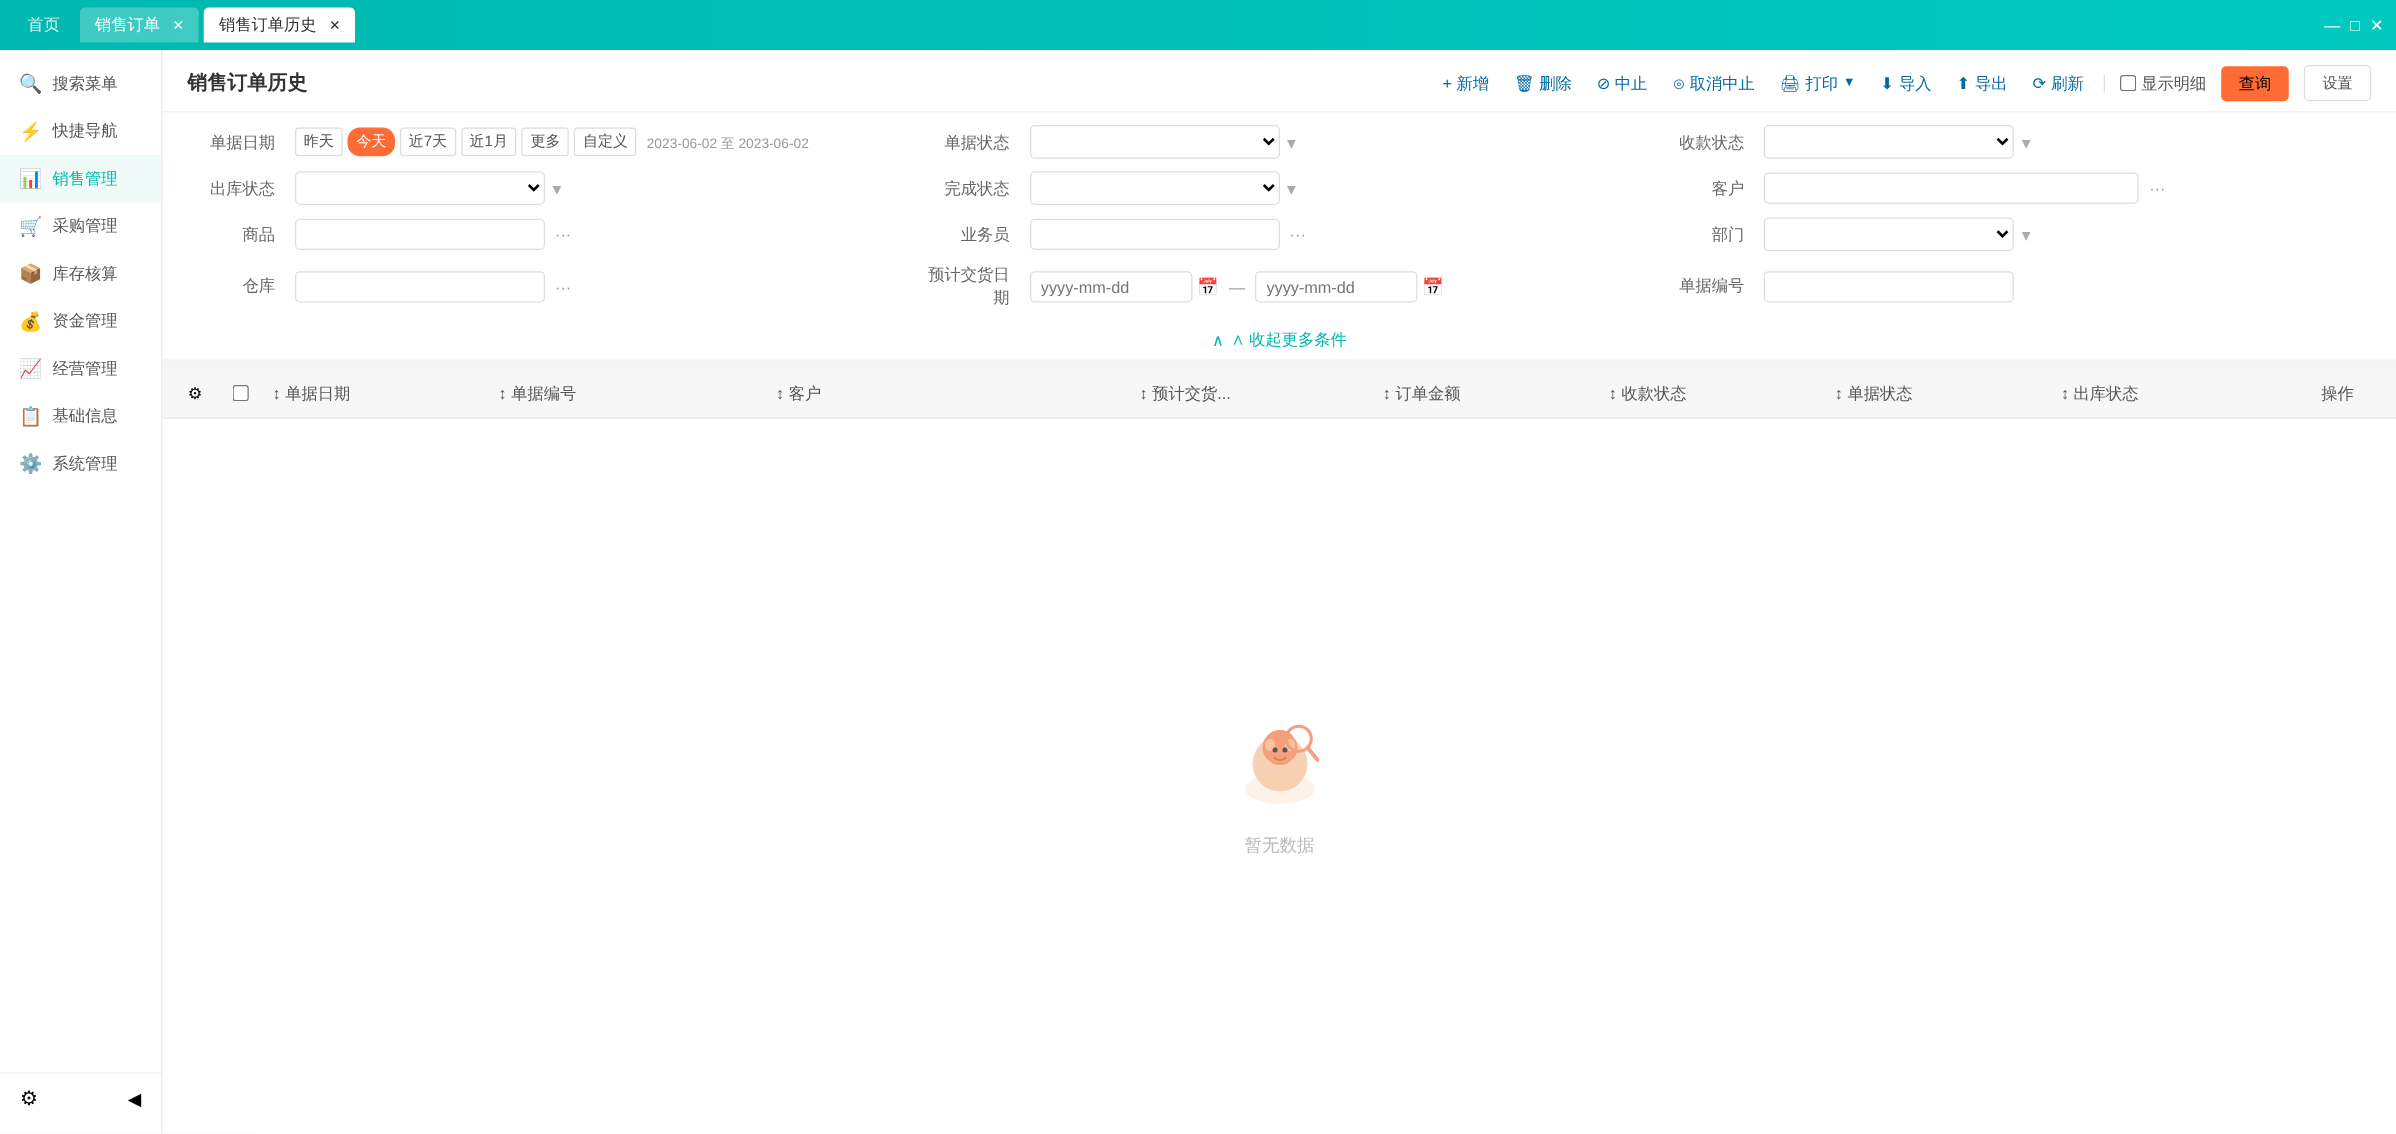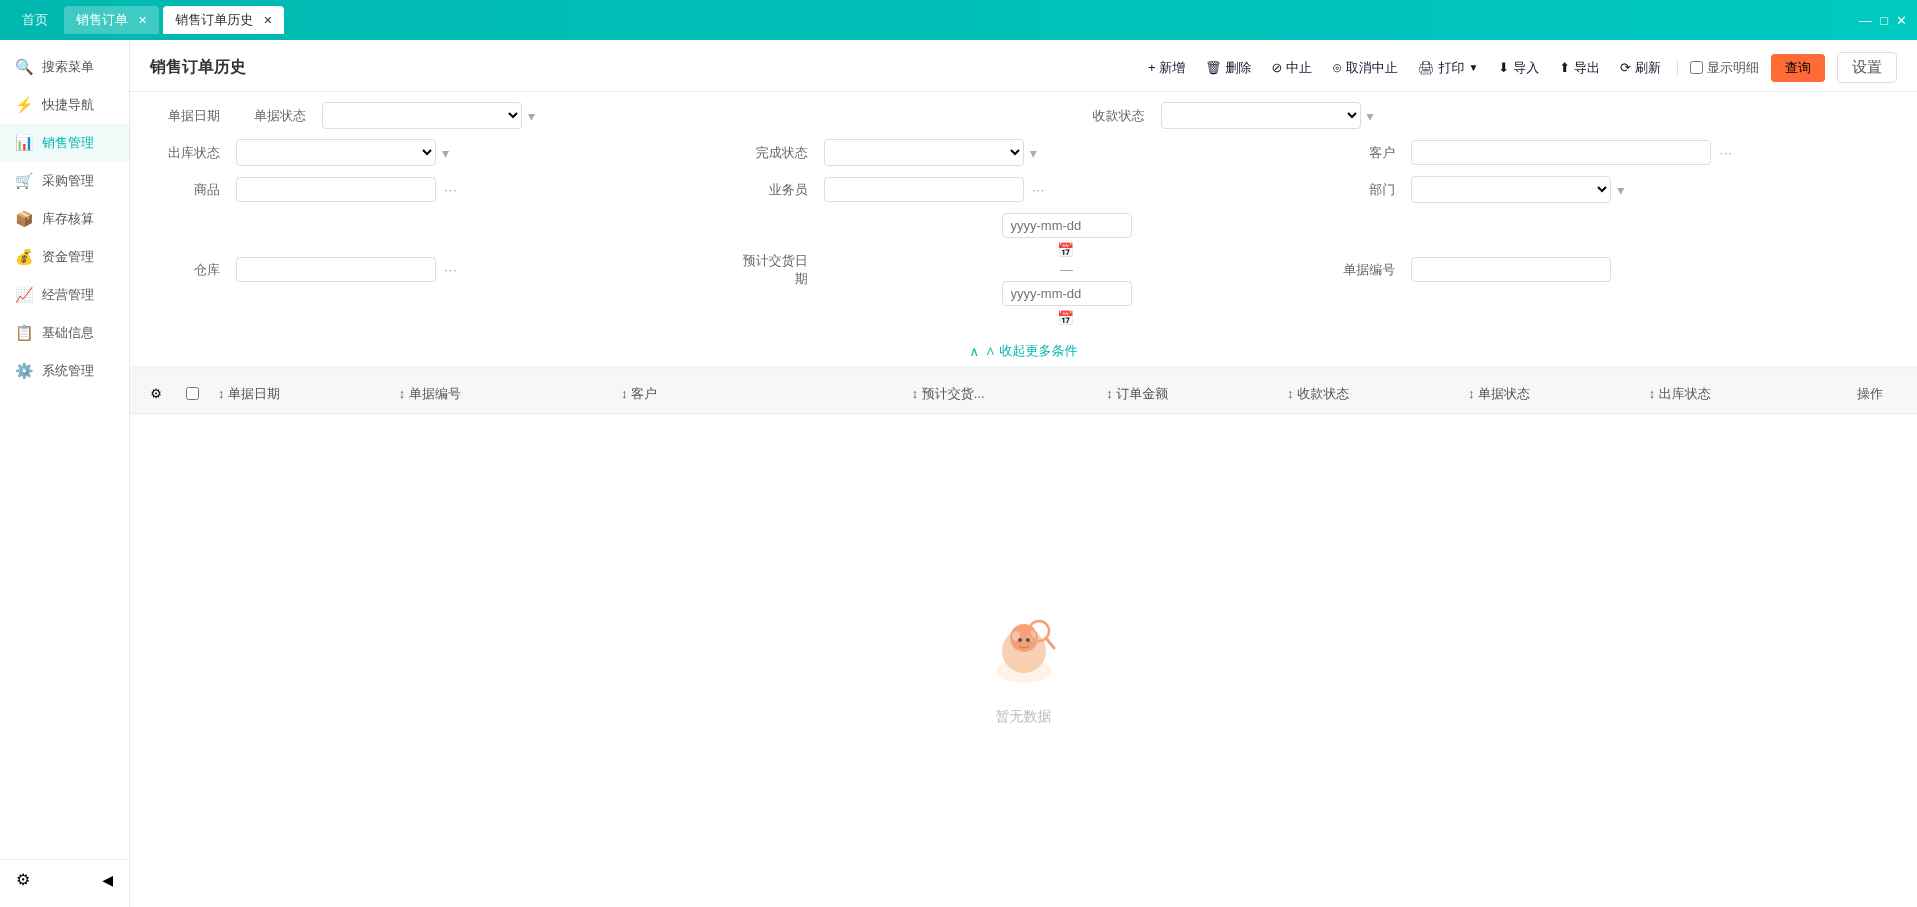--- a/index.html
+++ b/index.html
@@ -101,41 +101,41 @@
     .toolbar {
       display: flex;
       align-items: center;
       gap: 12px;
     }
     .toolbar-btn {
       display: flex;
       align-items: center;
       gap: 4px;
       cursor: pointer;
-      color: #0f172a;
+      color: #0369a1;
       font-size: 13px;
       padding: 2px 4px;
     }
     .toolbar-btn-orange {
       background: #ff6b35;
       color: #000000;
       border: none;
       border-radius: 4px;
       padding: 5px 14px;
       cursor: pointer;
       font-size: 13px;
     }
     .toolbar-btn-white {
       background: #fff;
       color: #555;
       border: 1px solid #ddd;
       border-radius: 4px;
       padding: 5px 14px;
       cursor: pointer;
-      font-size: 15px;
+      font-size: 12px;
     }
     .checkbox-label { display: flex; align-items: center; gap: 4px; font-size: 12px; color: #555; cursor: pointer; }
     .filter-row {
       display: flex;
       align-items: center;
       gap: 16px;
       margin-bottom: 10px;
     }
     .filter-row:last-child { margin-bottom: 0; }
     .filter-label {
@@ -209,21 +209,20 @@
     }
     .ellipsis-btn {
       color: #999;
       cursor: pointer;
       padding: 0 4px;
     }
     .date-input-group {
       display: flex;
       align-items: center;
       gap: 4px;
-      flex-direction: column;
     }
     .calendar-icon { color: #ff6b35; cursor: pointer; font-size: 14px; }
 
     
     .table-area {
       flex: 1;
       background: #fff;
       margin: 8px 0 0;
       overflow: hidden;
       display: flex;
@@ -420,20 +419,33 @@
         </label>
         <button class="toolbar-btn-orange">查询</button>
         <button class="toolbar-btn-white">设置</button>
       </div>
     </div>
 
     <div class="filter-section">
 
       <div class="filter-row">
         <span class="filter-label">单据日期</span>
+        <div class="filter-control">
+          <div class="date-shortcut">
+            <span class="date-btn">昨天</span>
+            <span class="date-btn active">今天</span>
+            <span class="date-btn">近7天</span>
+            <span class="date-btn">近1月</span>
+            <span class="date-btn">更多</span>
+            <span class="date-btn">自定义</span>
+          </div>
+          <div style="margin-left:4px;">
+            <div class="date-range-text">2023-06-02 至 2023-06-02</div>
+          </div>
+        </div>
         <span class="filter-label">单据状态</span>
         <div class="filter-control">
           <select class="filter-select" style="width:200px;">
             <option value=""></option>
           </select>
           <span style="margin-left:2px; color:#aaa; font-size:14px;">▾</span>
         </div>
         <span class="filter-label">收款状态</span>
         <div class="filter-control">
           <select class="filter-select" style="width:200px;">

